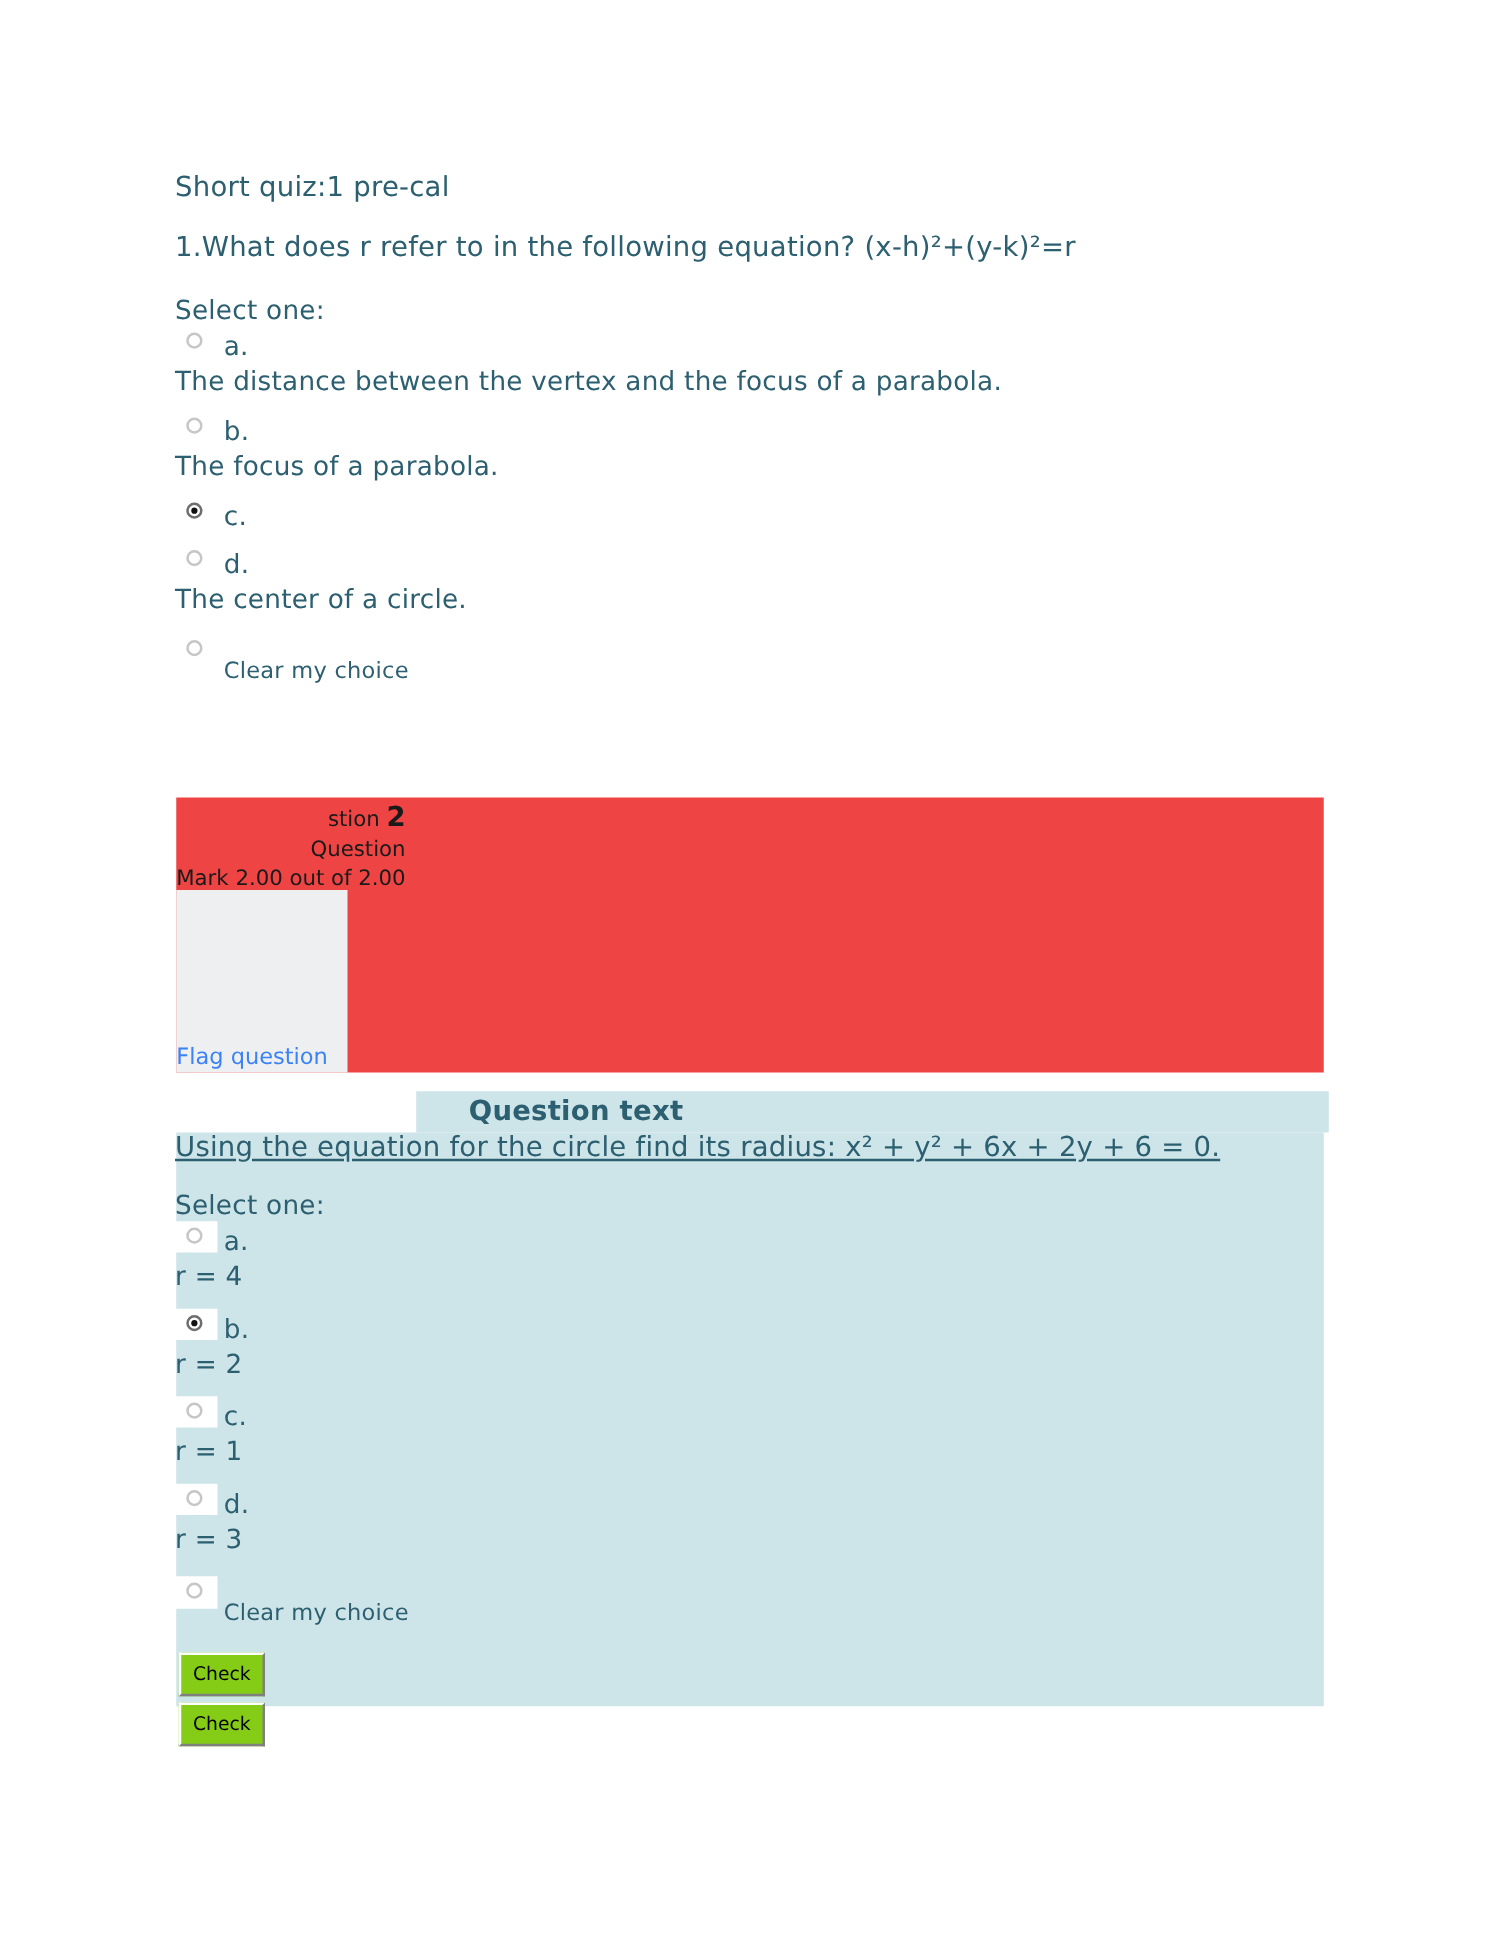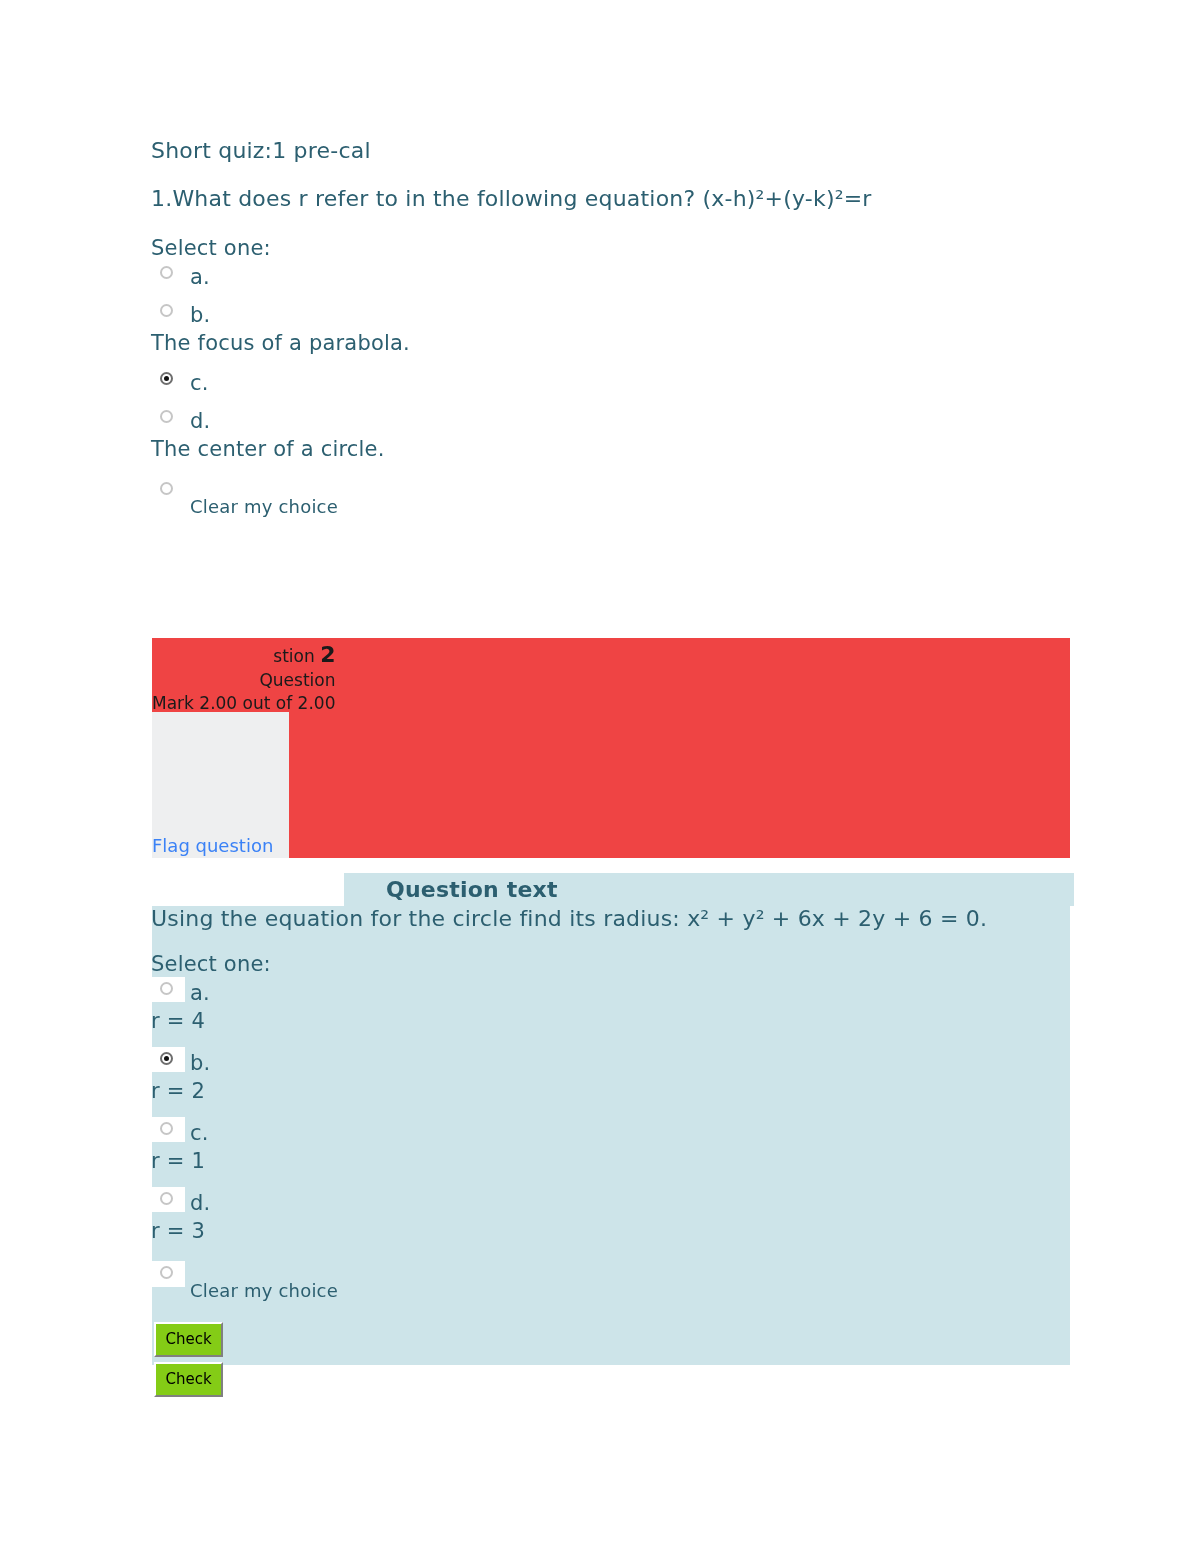--- a/index.html
+++ b/index.html
@@ -10,21 +10,21 @@
   body {
     width: 1200px;
     height: 1553px;
     position: relative;
     font-family: "DejaVu Sans", sans-serif;
     overflow: hidden;
   }
 
   .page {
     position: absolute;
-    left: 12px; top: 0;
+    left: 1px; top: 0;
     width: 1120px;
     height: 1553px;
   }
 
   
   .q1 {
     position: absolute;
     left: 139px;
     top: 136px;
     width: 900px;
@@ -198,20 +198,21 @@
   }
   .q2-stem {
     position: absolute;
     left: 139px;
     top: 904px;
     font-size: 22px;
     color: #2c5f70;
     line-height: 30px;
     letter-spacing: 0.2px;
     white-space: nowrap;
+    text-decoration: underline;
   }
   .q2-select-one {
     position: absolute;
     left: 139px;
     top: 950px;
     font-size: 21px;
     color: #2c5f70;
     line-height: 28px;
     letter-spacing: 0.2px;
   }
@@ -275,20 +276,21 @@
 
     <div class="doc-title">Short quiz:1 pre-cal</div>
 
     <div class="q-stem">1.What does r refer to in the following equation? (x-h)²+(y-k)²=r</div>
 
     <div class="select-one">Select one:</div>
 
     <div class="opt opt-first">
       <span class="radio"></span>
       <div class="opt-line1">a.</div>
+      <div class="opt-line2">The distance between the vertex and the focus of a parabola.</div>
     </div>
 
     <div class="opt">
       <span class="radio"></span>
       <div class="opt-line1">b.</div>
       <div class="opt-line2">The focus of a parabola.</div>
     </div>
 
     <div class="opt">
       <span class="radio checked"></span>

